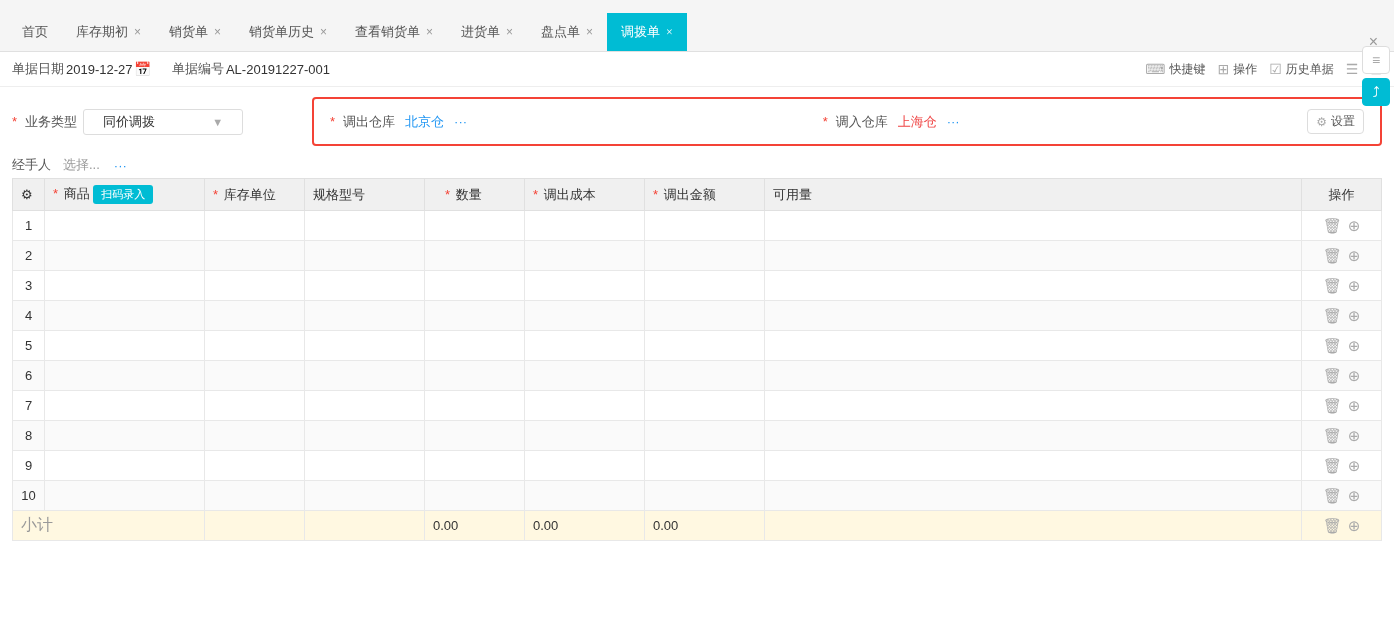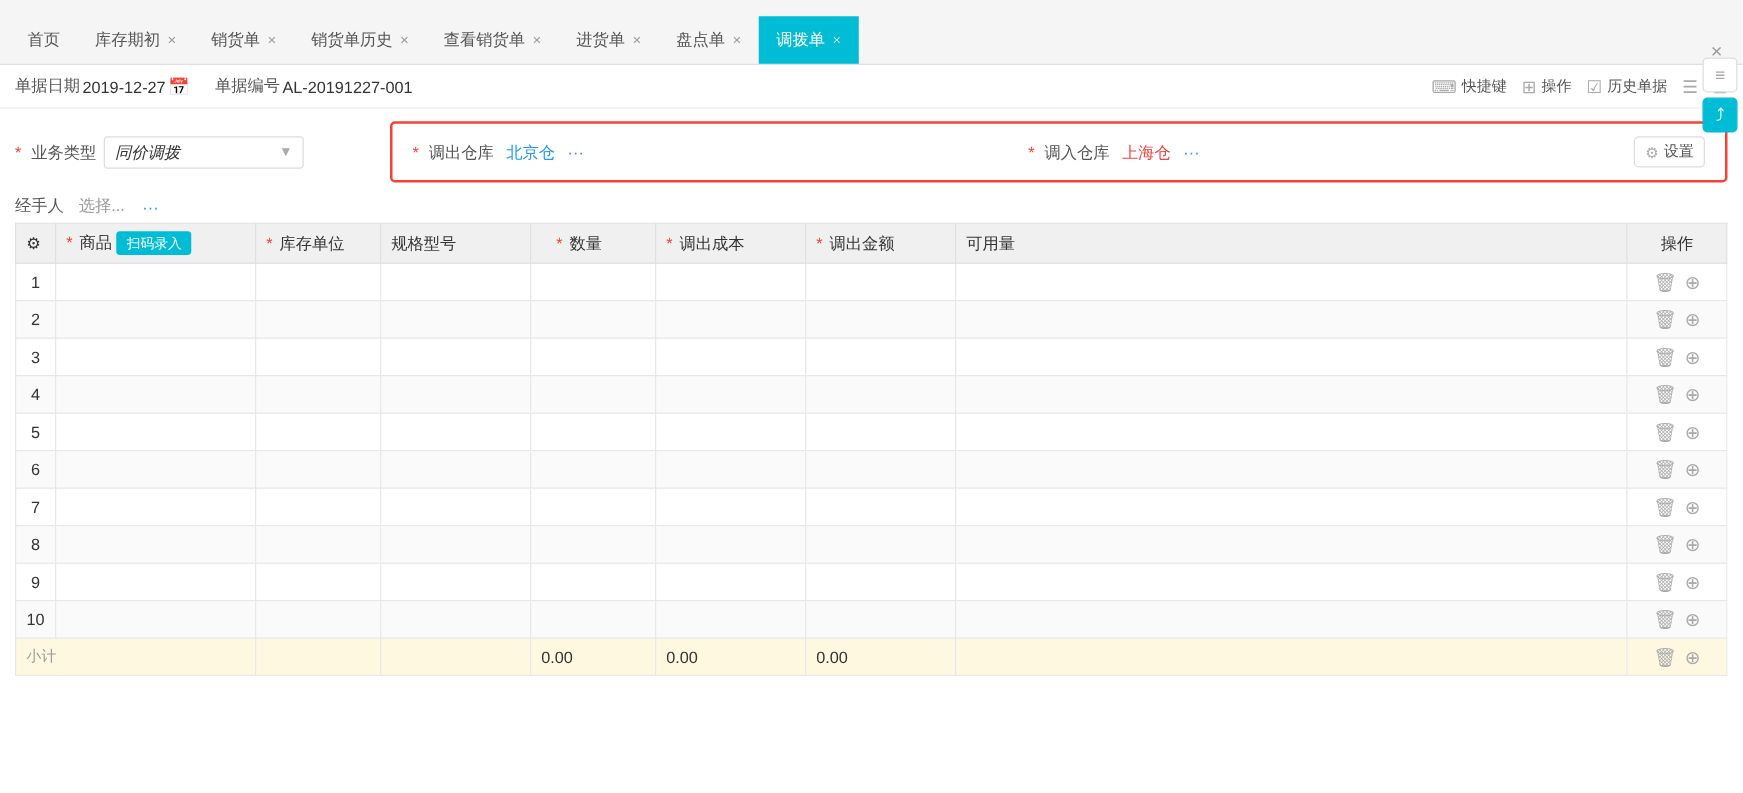--- a/index.html
+++ b/index.html
@@ -58,21 +58,21 @@
     .data-table { width: 100%; border-collapse: collapse; font-size: 13px; }
     .data-table thead tr { background: #f0f0f0; }
     .data-table th { padding: 6px 8px; text-align: left; border: 1px solid #e0e0e0; color: #333; font-weight: normal; white-space: nowrap; }
     .data-table td { padding: 4px 8px; border: 1px solid #e8e8e8; color: #333; height: 30px; }
     .data-table tbody tr:nth-child(even) { background: #fafafa; }
     .data-table tbody tr:last-child { background: #fff8e1; }
     .row-num { color: #999; text-align: center; width: 30px; }
     .scan-btn { background: #00bcd4; color: #fff; border: none; border-radius: 3px; padding: 2px 8px; font-size: 11px; cursor: pointer; }
     .col-actions { display: flex; gap: 6px; justify-content: center; align-items: center; }
     .act-icon { color: #aaa; cursor: pointer; font-size: 15px; }
-    .subtotal-label { color: #999; font-size: 12px; }
+    .subtotal-label { color: #999; font-size: 16px; }
 
     
     .right-sidebar {
       position: fixed; right: 0; top: 38px; display: flex; flex-direction: column; gap: 4px; padding: 8px 4px; background: transparent;
     }
     .sidebar-btn {
       width: 28px; height: 28px; display: flex; align-items: center; justify-content: center; border: 1px solid #ddd; border-radius: 4px; cursor: pointer; background: #fff; color: #aaa; font-size: 14px;
     }
     .sidebar-btn.green { background: #00bcd4; color: #fff; border-color: #00bcd4; }
 
@@ -150,21 +150,21 @@
     </div>
   </div>
 </div>
 
 <div class="content-area">
 
   <div class="form-row">
     <div class="form-field" style="min-width:280px;">
       <span class="required">*</span>
       <span class="field-label">业务类型</span>
-      <div class="field-select" style="min-width:160px; border:1px solid #ddd; border-radius:3px; padding:3px 8px; display:flex; align-items:center; justify-content:space-between;font-style:italic;">
+      <div class="field-select" style="min-width:160px; border:1px solid #ddd; border-radius:3px; padding:3px 19px; display:flex; align-items:center; justify-content:space-between;">
         <span>同价调拨</span>
         <span class="dropdown-arrow">▼</span>
       </div>
     </div>
 
     <div class="highlight-box">
       <div class="hb-field">
         <span class="required">*</span>
         <span class="field-label">调出仓库</span>
         <span class="field-value" style="color:#2196f3; margin-left:4px;">北京仓</span>

